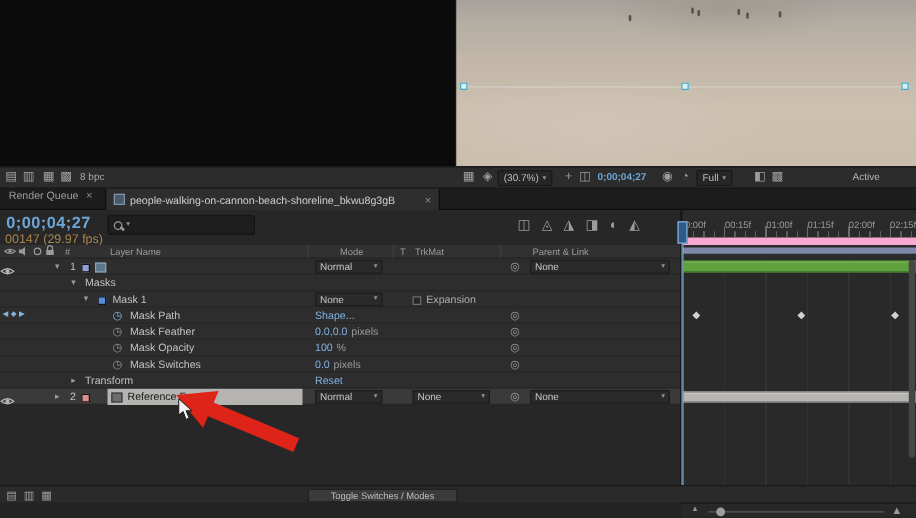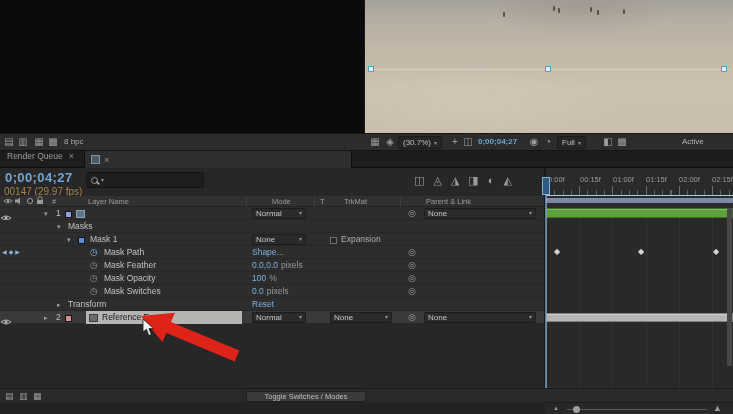--- a/index.html
+++ b/index.html
@@ -37,21 +37,21 @@
 #tc{position:absolute;left:5px;top:170px;font-size:13px;font-weight:bold;letter-spacing:.4px}
 #frameinfo{position:absolute;left:4px;top:186px;font-size:10px}
 #search{position:absolute;left:86px;top:172px;width:118px;height:16px;background:#1e1e1e;border:1px solid #141414;border-radius:2px;display:flex;align-items:center;gap:3px;padding:0 4px}
 .mag{width:7px;height:7px;border:1.4px solid #9a9a9a;border-radius:50%;position:relative;flex:0 0 auto}
 .mag::after{content:"";position:absolute;width:4px;height:1.5px;background:#9a9a9a;transform:rotate(45deg);right:-3px;bottom:-1px}
 #search input{flex:1;background:transparent;border:none;outline:none;color:#cfcfcf;font-size:8px;min-width:0}
 #tl-icons{position:absolute;left:414px;top:174px;display:flex;gap:9px}
 #tl-icons span{color:#9c9c9c;font-size:11px;line-height:13px}
 
 
-#ruler{position:absolute;left:546px;top:168px;width:187px;height:28px;background:#2a2a2a;overflow:hidden;border-bottom:1px solid #f9a8d4}
+#ruler{position:absolute;left:546px;top:168px;width:187px;height:28px;background:#2a2a2a;overflow:hidden;border-bottom:6px solid #f9a8d4}
 #ruler .lbl{position:absolute;top:7px;font-size:7.5px;color:#9a9a9a;white-space:nowrap}
 #ruler .ticks{position:absolute;left:0;right:0;bottom:0;height:5px;background:repeating-linear-gradient(90deg,#5f5f5f 0,#5f5f5f 1px,transparent 1px,transparent 8.3px)}
 #ruler .ticks2{position:absolute;left:0;right:0;bottom:0;height:9px;background:repeating-linear-gradient(90deg,#6d6d6d 0,#6d6d6d 1px,transparent 1px,transparent 33.2px)}
 
 
 #tl-header{position:absolute;left:0;top:196px;width:545px;height:11px;background:#313131;border-bottom:1px solid #232323;font-size:7.5px;color:#9b9b9b}
 #tl-header .h{position:absolute;line-height:11px}
 #tl-header .sep{position:absolute;top:0;width:1px;height:11px;background:#3d3d3d}
 #track-header{position:absolute;left:546px;top:196px;width:187px;height:11px;background:#2c2c2c}
 #workarea{position:absolute;left:0;right:0;top:2px;height:5px;border-radius:1px}
@@ -148,20 +148,21 @@
     <span class="vtext" style="left:682px;color:#b5b5b5">Active Camera</span>
   </div>
 
   <div id="tabbar">
     <div id="tab-rq">
       <span>Render Queue</span>
       <span class="close">×</span>
     </div>
     <div id="tab-active">
       <span class="compicon"></span>
+      <span style="flex:1;overflow:hidden">people-walking-on-cannon-beach-shoreline_bkwu8g3gB</span>
       <span class="close">×</span>
     </div>
   </div>
 
   <div id="tl-bg"></div>
 
   <div id="tc" style="color: rgb(110, 166, 216);">0;00;04;27</div>
   <div id="frameinfo" style="color: rgb(168, 133, 79);">00147 (29.97 fps)</div>
   <div id="search">
     <span class="mag"></span>
@@ -208,21 +209,21 @@
     <span class="h" style="left:36px;top:0px">
       <svg width="8" height="9" viewBox="0 0 8 9">
           <path d="M2 4 V2.5 A2 2 0 0 1 6 2.5 V4" fill="none" stroke="#9a9a9a"></path>
           <rect x="1" y="4" width="6" height="4" fill="#9a9a9a"></rect>
         </svg>
     </span>
     <span class="h" style="left:52px">#</span>
     <span class="h" style="left:88px">Layer Name</span>
     <span class="h" style="left:272px">Mode</span>
     <span class="h" style="left:320px">T</span>
-    <span class="h" style="left:344px">TrkMat</span>
+    <span class="h" style="left:332px">TrkMat</span>
     <span class="h" style="left:426px">Parent &amp; Link</span>
     <span class="sep" style="left:246px"></span>
     <span class="sep" style="left:314px"></span>
     <span class="sep" style="left:400px"></span>
   </div>
   <div id="track-header">
     <div id="workarea" style="background: rgb(126, 136, 168);"></div>
   </div>
 
   <div class="row" style="top:207px">

